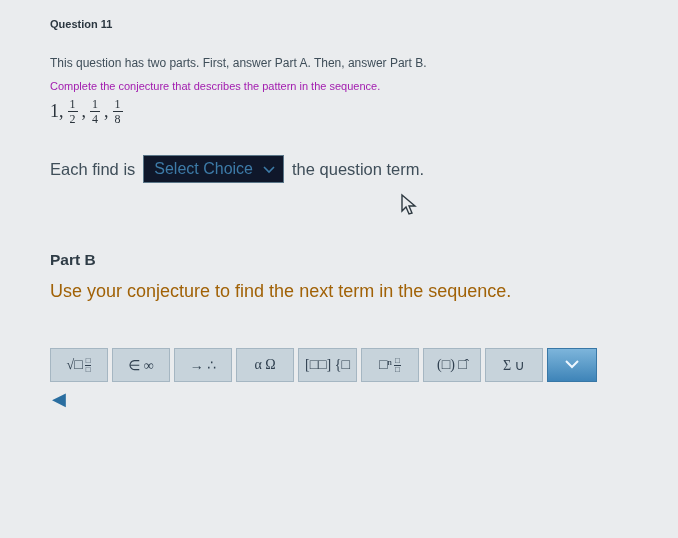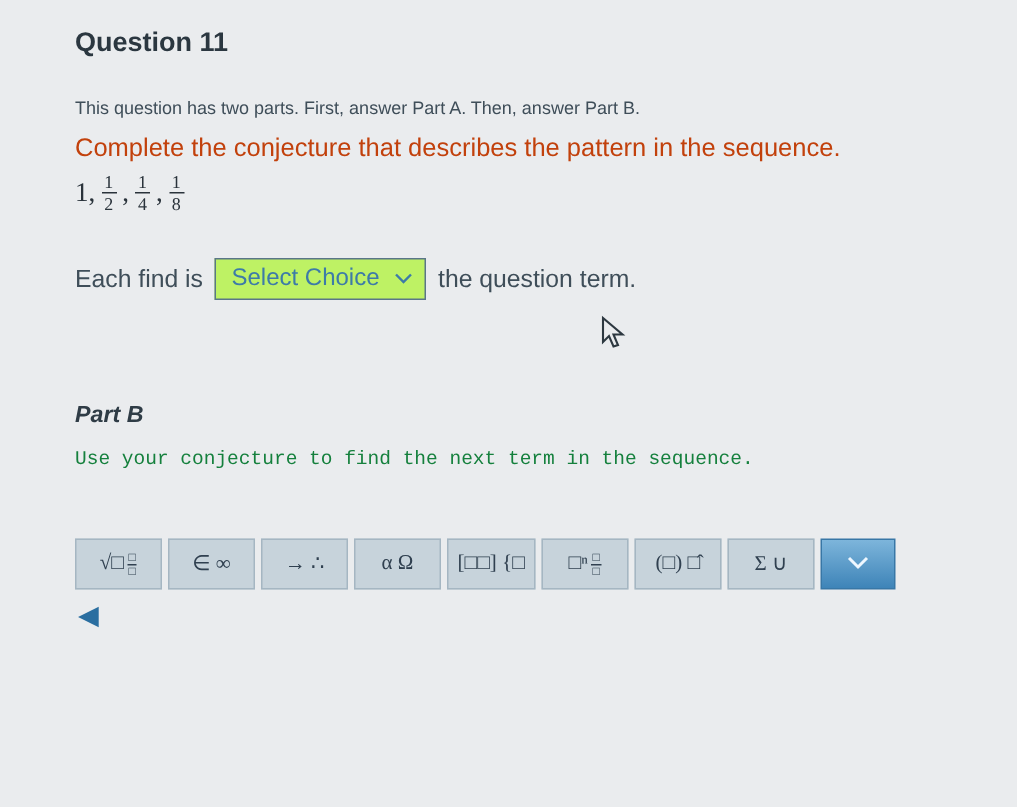--- a/index.html
+++ b/index.html
@@ -10,38 +10,38 @@
     width: 678px;
     height: 538px;
     overflow: hidden;
     color: #3a4a56;
   }
   .page {
     padding: 18px 42px 0 50px;
   }
   .title {
     font-weight: 700;
-    font-size: 18px;
+    font-size: 11px;
     color: #2b3740;
     margin-bottom: 26px;
   }
   .intro {
     font-size: 12px;
     color: #3f4e59;
     margin-bottom: 10px;
   }
   .part-label {
     font-weight: 700;
     font-size: 15.5px;
     color: #2f3c46;
     margin-bottom: 12px;
   }
   .prompt {
-    font-size: 17px;
-    color: #c2410c;
+    font-size: 11px;
+    color: #a21caf;
     margin-bottom: 6px;
   }
   .sequence {
     font-family: "Times New Roman", serif;
     font-size: 18px;
     color: #2a333b;
     display: flex;
     align-items: center;
     gap: 4px;
     margin-bottom: 30px;
@@ -59,45 +59,44 @@
   .fill-line {
     font-size: 16.5px;
     color: #3f4e59;
     display: flex;
     align-items: center;
     gap: 8px;
     margin-bottom: 60px;
   }
   .select-box {
     border: 1px solid #5a7688;
-    background: #bef264;
+    background: #0f172a;
     color: #3d7ba8;
     font-size: 16px;
     padding: 4px 8px 4px 10px;
     display: inline-flex;
     align-items: flex-start;
     gap: 10px;
     cursor: pointer;
   }
   .chevron {
     color: #3d7ba8;
   }
   .cursor-arrow {
     margin-left: 350px;
     margin-top: -50px;
     margin-bottom: 28px;
     font-size: 22px;
     color: #2d3840;
   }
-  .partB-block .part-label { margin-bottom: 12px; font-style: italic; }
+  .partB-block .part-label { margin-bottom: 12px; }
   .partB-prompt {
-    font-size: 13px;
-    color: #15803d;
+    font-size: 18px;
+    color: #a16207;
     margin-bottom: 46px;
-    font-family: Liberation Mono, monospace;
   }
   .toolbar {
     display: flex;
     gap: 0;
     align-items: stretch;
   }
   .tbtn {
     background: #c7d3db;
     border: 1px solid #a5b6c2;
     min-width: 44px;

